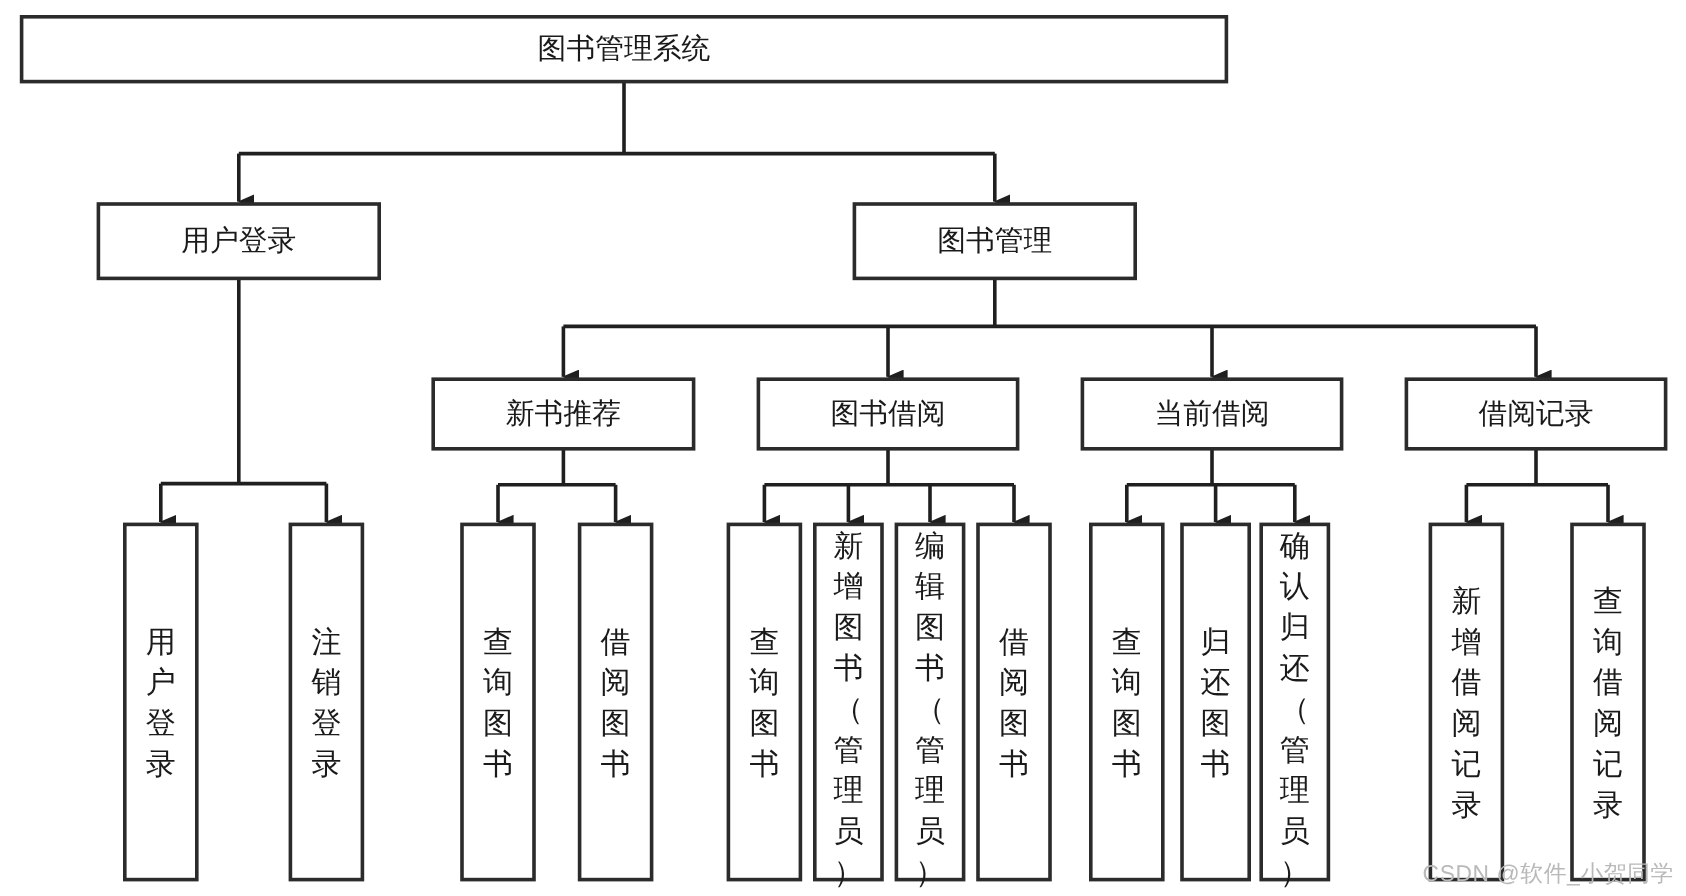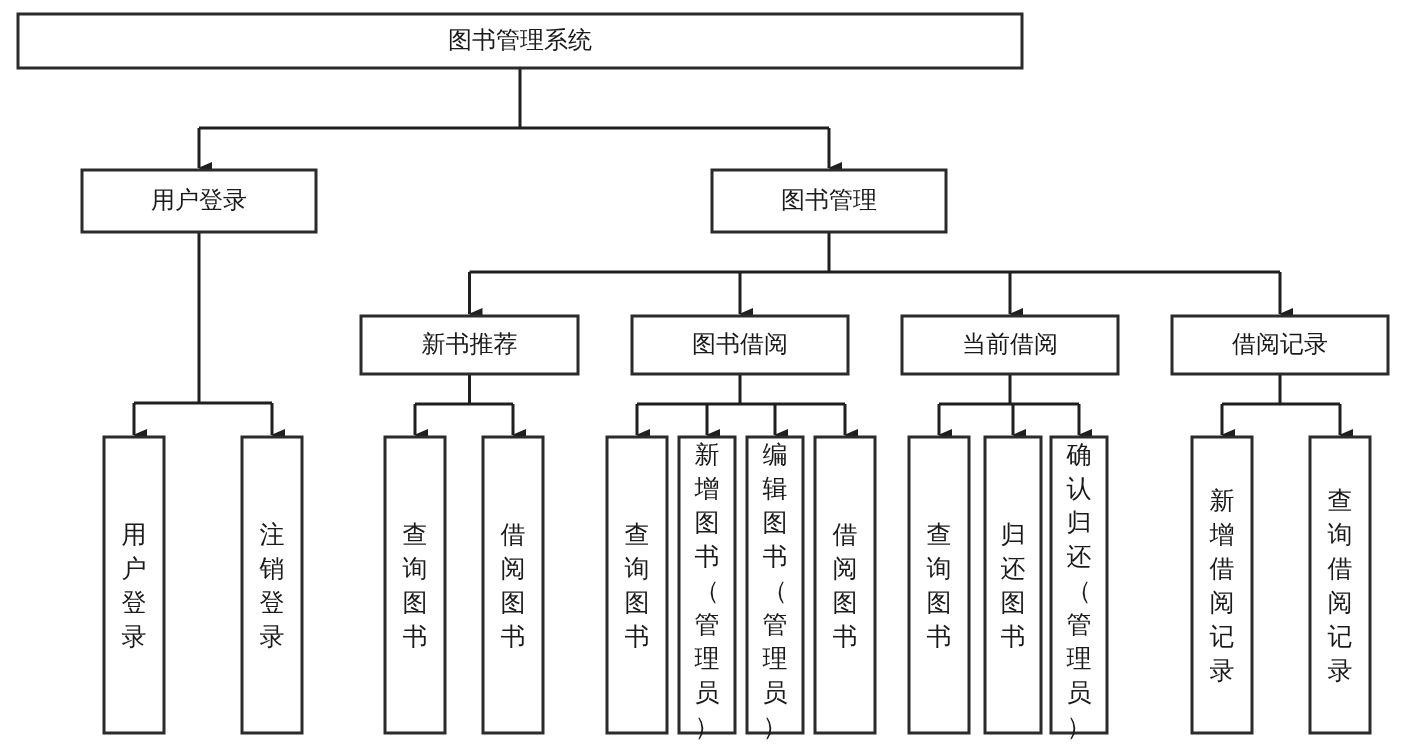--- a/index.html
+++ b/index.html
@@ -187,13 +187,14 @@
           <rect x="1192" y="437" width="60" height="296" class="node-rect"></rect>
           <text x="1222" y="509" class="leaf-label"><tspan x="1222" dy="0">新</tspan><tspan x="1222" dy="34">增</tspan><tspan x="1222" dy="34">借</tspan><tspan x="1222" dy="34">阅</tspan><tspan x="1222" dy="34">记</tspan><tspan x="1222" dy="34">录</tspan></text>
         </g>
         <g>
           <rect x="1310" y="437" width="60" height="296" class="node-rect"></rect>
           <text x="1340" y="509" class="leaf-label"><tspan x="1340" dy="0">查</tspan><tspan x="1340" dy="34">询</tspan><tspan x="1340" dy="34">借</tspan><tspan x="1340" dy="34">阅</tspan><tspan x="1340" dy="34">记</tspan><tspan x="1340" dy="34">录</tspan></text>
         </g>
       </g>
   </svg>
 
+  <div class="watermark">CSDN @软件_小贺同学</div>
 </div>
 
 </body></html>

